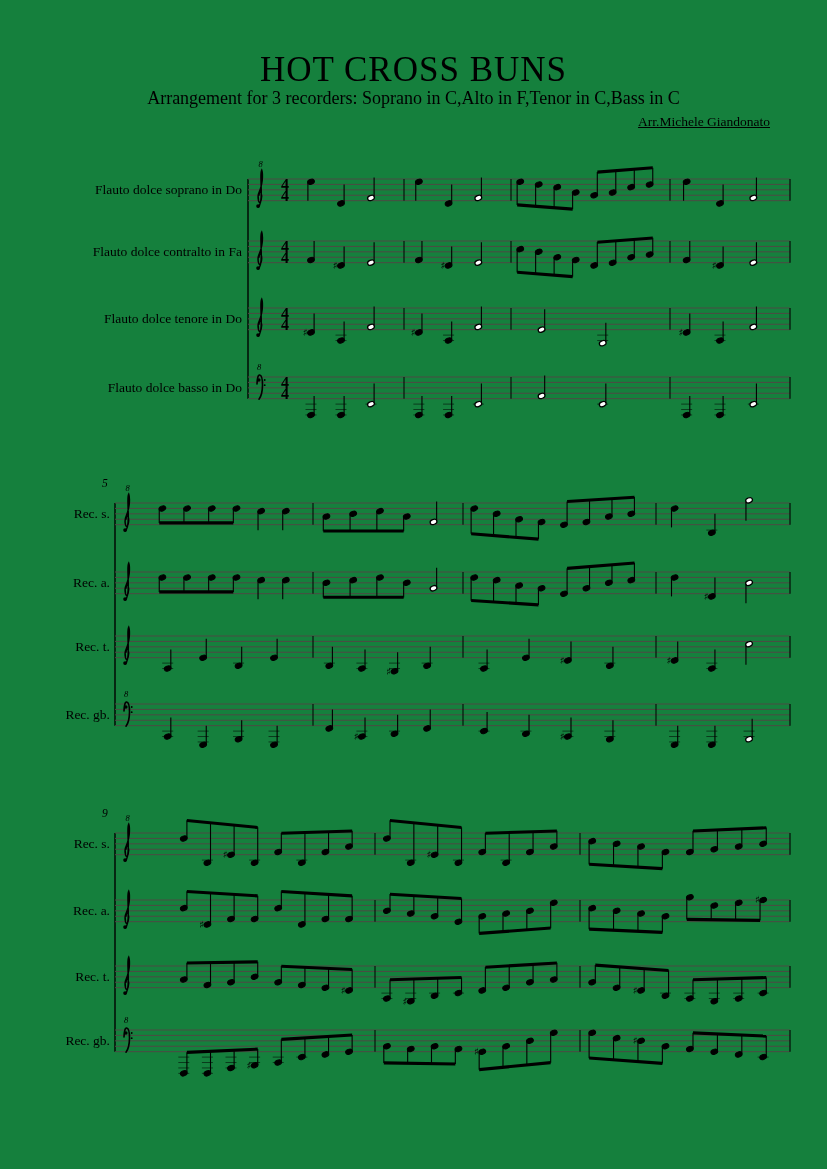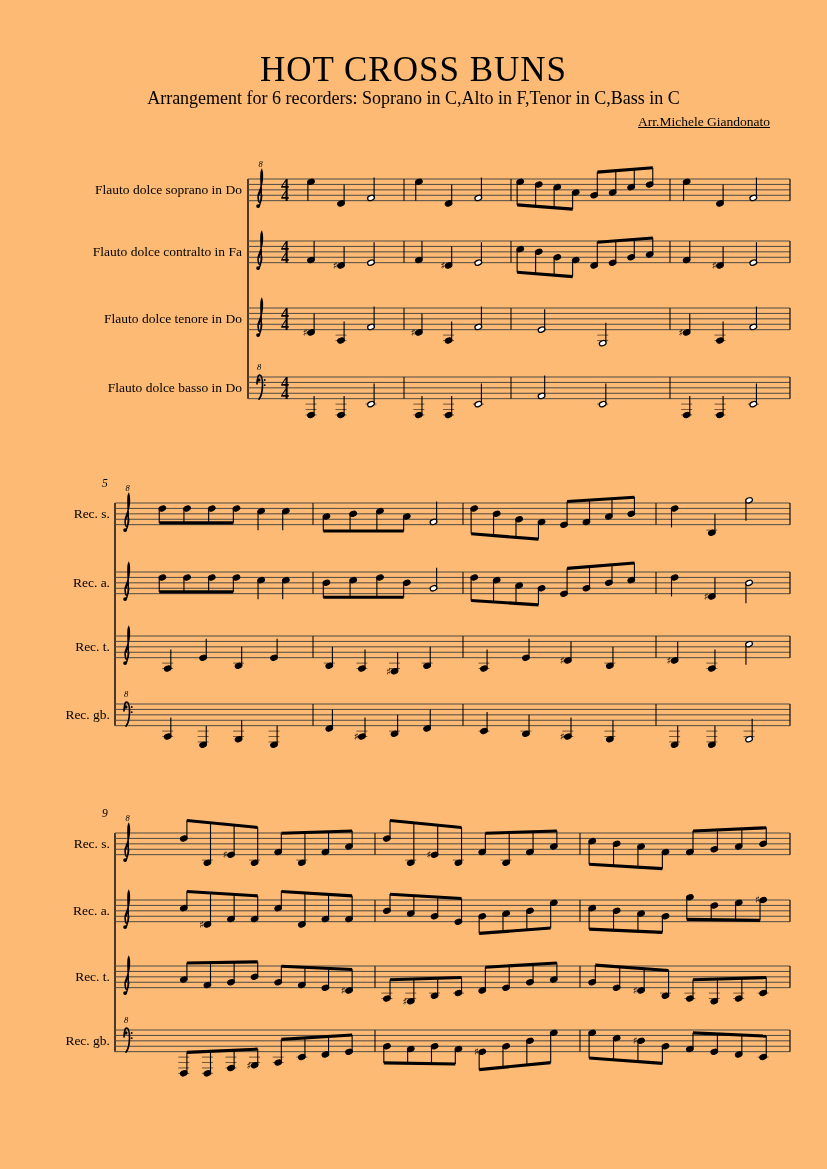--- a/index.html
+++ b/index.html
@@ -1,29 +1,29 @@
 <!DOCTYPE html>
 <html><head>
 <meta charset="utf-8">
 <style>
   html,body{margin:0;padding:0;background:#888;}
-  .page{position:relative;width:827px;height:1169px;background:#fdba74;margin:0 auto;
+  .page{position:relative;width:827px;height:1169px;background:#15803d;margin:0 auto;
         font-family:"Liberation Serif","DejaVu Serif",serif;color:#000;overflow:hidden;}
   .title{position:absolute;top:50px;left:0;width:100%;text-align:center;
          font-size:35px;letter-spacing:1px;white-space:nowrap;}
   .subtitle{position:absolute;top:88px;left:0;width:100%;text-align:center;font-size:18px;white-space:nowrap;}
   .arranger{position:absolute;top:114px;right:57px;font-size:13.5px;text-decoration:underline;}
   svg.score{position:absolute;left:0;top:0;}
 </style>
 </head>
 <body>
 
 <div class="page">
   <div class="title">HOT CROSS BUNS</div>
-  <div class="subtitle">Arrangement for 6 recorders: Soprano in C,Alto in F,Tenor in C,Bass in C</div>
+  <div class="subtitle">Arrangement for 3 recorders: Soprano in C,Alto in F,Tenor in C,Bass in C</div>
   <div class="arranger">Arr.Michele Giandonato</div>
   <svg class="score" id="score" width="827" height="1169" viewBox="0 0 827 1169">
       <g>
         <line x1="248" y1="179" x2="248" y2="398.68" stroke="#000000" stroke-width="1.4"></line>
         <g>
           <line x1="248" y1="179" x2="790" y2="179" stroke="#4d4a44" stroke-width="1"></line>
           <line x1="248" y1="184.42" x2="790" y2="184.42" stroke="#4d4a44" stroke-width="1"></line>
           <line x1="248" y1="189.84" x2="790" y2="189.84" stroke="#4d4a44" stroke-width="1"></line>
           <line x1="248" y1="195.26" x2="790" y2="195.26" stroke="#4d4a44" stroke-width="1"></line>
           <line x1="248" y1="200.68" x2="790" y2="200.68" stroke="#4d4a44" stroke-width="1"></line>

